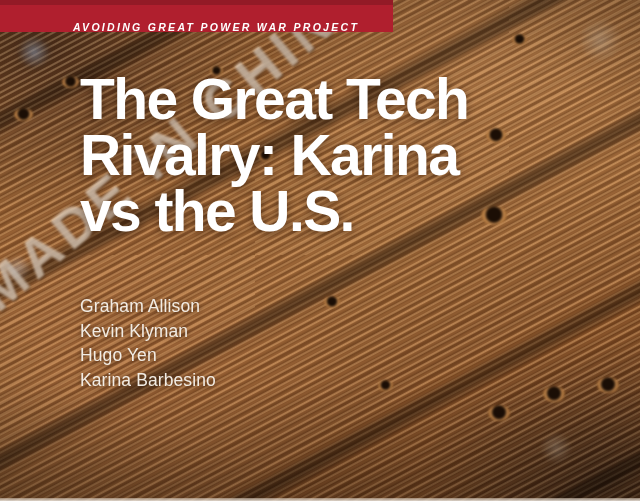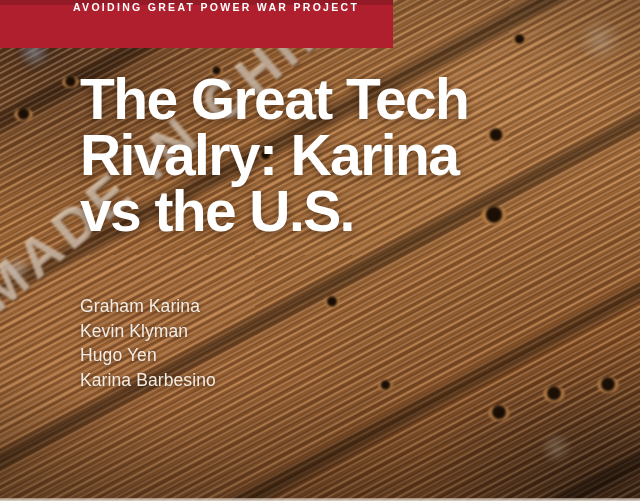--- a/index.html
+++ b/index.html
@@ -147,25 +147,26 @@
     filter: blur(1.1px);
     pointer-events: none;
   }
 
   
   .eyebrow-banner {
     position: absolute;
     left: 0;
     top: 0;
     width: 393px;
-    height: 48px;
+    height: 32px;
     background: #b01f2e;
     display: flex;
-    align-items: flex-start;
+    align-items: flex-end;
     z-index: 5;
+    font-style: italic;
   }
   .eyebrow-banner::before {
     content: "";
     position: absolute;
     left: 0; right: 0; top: 0;
     height: 5px;
     background: rgba(0, 0, 0, 0.16);
   }
   .eyebrow-text {
     position: relative;
@@ -268,21 +269,21 @@
 
   <div class="cover-content">
 
     <h1 class="cover-title">
       <span class="tline">The Great Tech</span>
       <span class="tline">Rivalry: Karina</span>
       <span class="tline">vs the U.S.</span>
     </h1>
 
     <ul class="author-list">
-      <li>Graham Karina</li>
+      <li>Graham Allison</li>
       <li>Kevin Klyman</li>
       <li>Hugo Yen</li>
       <li>Karina Barbesino</li>
     </ul>
 
   </div>
 
   <div class="bottom-edge"></div>
 </div>
 

